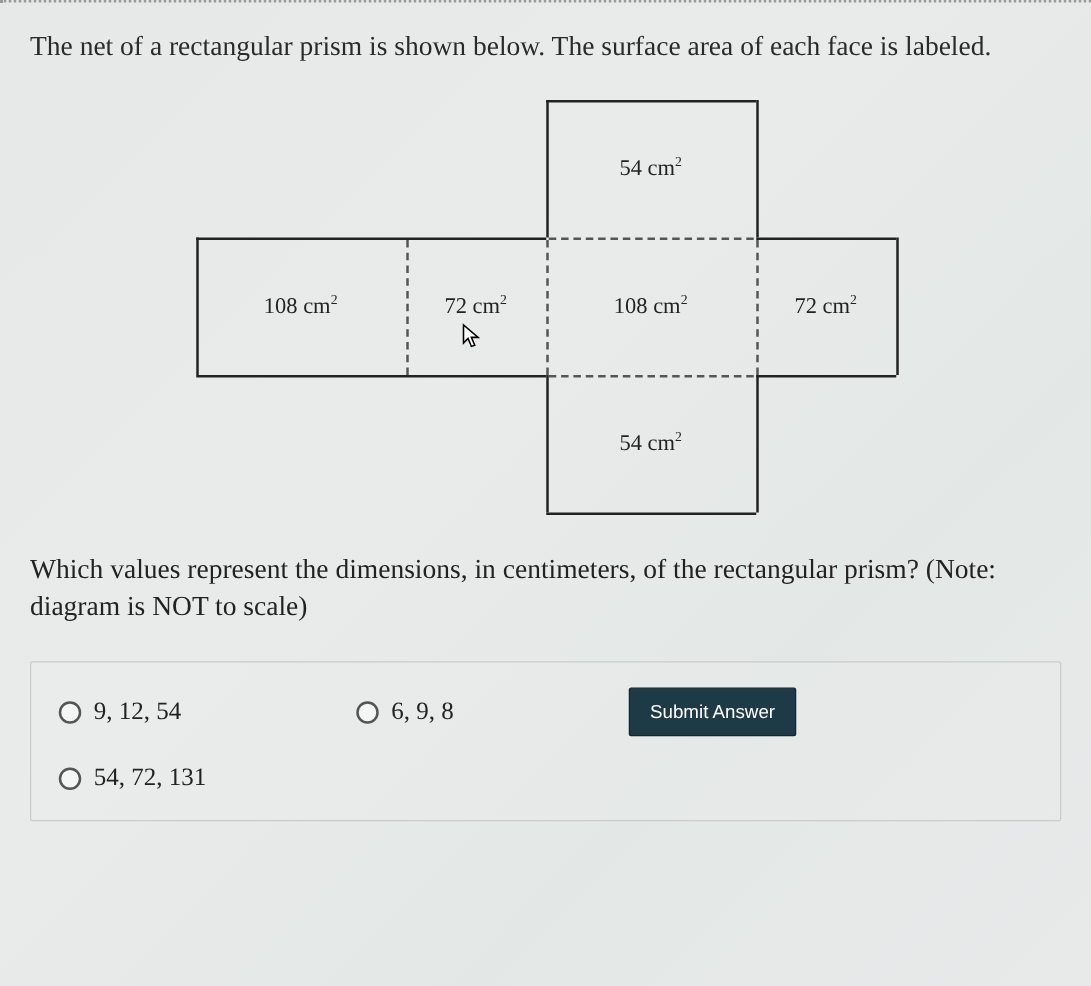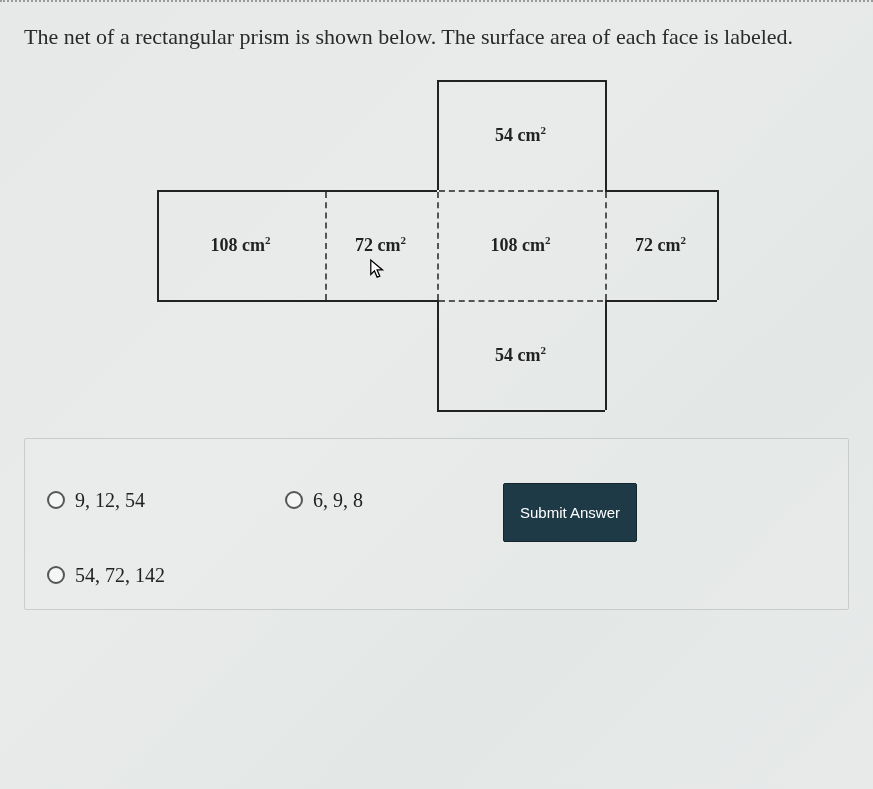--- a/index.html
+++ b/index.html
@@ -31,21 +31,20 @@
   .diagram-wrap {
     width: 100%;
     display:flex;
     justify-content:center;
     margin-top: 28px;
   }
   .net {
     position: relative;
     width: 560px;   
     height: 330px;  
-    font-weight: bold;
   }
   .face {
     position:absolute;
     display:flex;
     align-items:center;
     justify-content:center;
     font-size:18px;
     color:#222;
     background: transparent;
   }
@@ -107,26 +106,25 @@
   .radio {
     width:18px; height:18px; border:2px solid #555; border-radius:50%;
     flex:0 0 auto;
     background:#f4f5f5;
   }
   .submit {
     background:#1f3a47;
     color:#fff;
     font-family: Arial, Helvetica, sans-serif;
     font-size:15px;
-    padding:20px 16px;
+    padding:10px 16px;
     border:1px solid #14252e;
     border-radius:2px;
     cursor:pointer;
     width:max-content;
-    margin-top:24px;
   }
 </style>
 </head>
 <body>
 
 <div class="page">
   <div class="borderline"></div>
 
   <p class="question-text">The net of a rectangular prism is shown below. The surface area of each face is labeled.</p>
 
@@ -175,31 +173,32 @@
 
       <div class="dash hline" style="left:282px; top:110px; width:164px;"></div>
       <div class="dash hline" style="left:282px; top:220px; width:164px;"></div>
 
       <svg class="cursor" viewBox="0 0 20 24">
         <path d="M2 2 L2 18 L6 14 L9 21 L12 20 L9 13 L15 13 Z" fill="#ffffff" stroke="#000" stroke-width="1.4"></path>
       </svg>
     </div>
   </div>
 
+  <p class="question2">Which values represent the dimensions, in centimeters, of the rectangular prism? (Note: diagram is NOT to scale)</p>
 
   <div class="answers">
     <div class="opt">
       <span class="radio"></span>
       <span>9, 12, 54</span>
     </div>
     <div class="opt">
       <span class="radio"></span>
       <span>6, 9, 8</span>
     </div>
     <button class="submit">Submit Answer</button>
 
     <div class="opt">
       <span class="radio"></span>
-      <span>54, 72, 142</span>
+      <span>54, 72, 131</span>
     </div>
     <div></div>
   </div>
 </div>
 
 </body></html>

